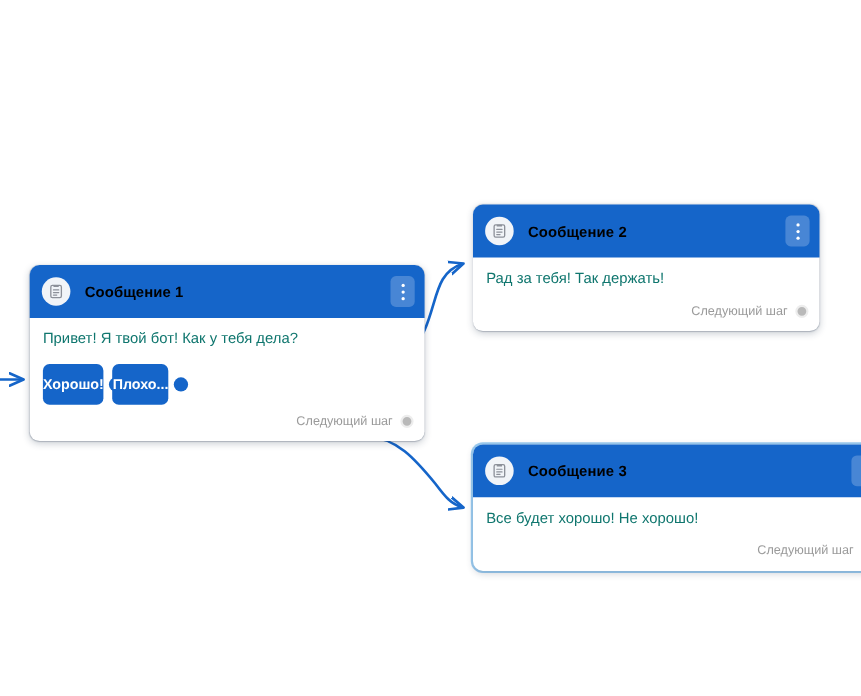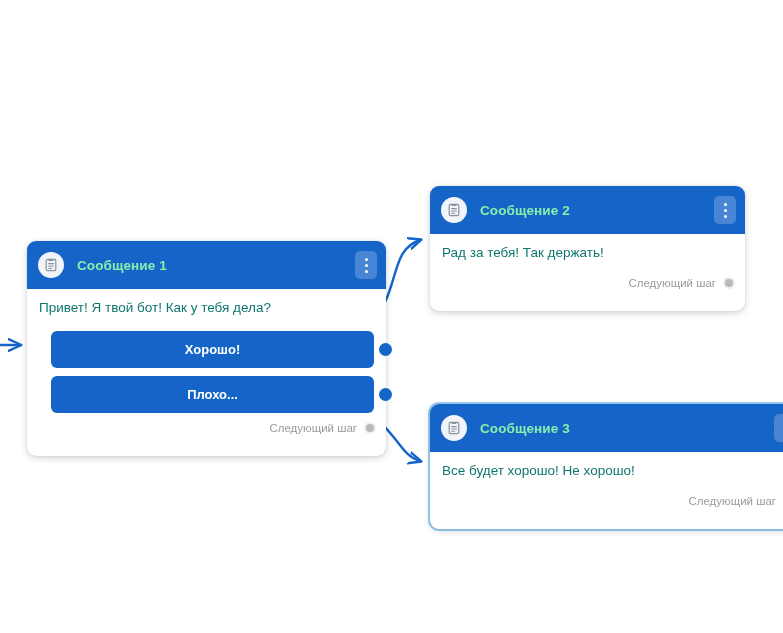--- a/index.html
+++ b/index.html
@@ -54,21 +54,21 @@
     height: 26px;
     border-radius: 50%;
     background: #f1f4f8;
     flex: 0 0 26px;
     display: flex;
     align-items: center;
     justify-content: center;
   }
   .node-avatar svg { display:block; }
   .node-title {
-    color: #86efac;
+    color: #000000;
     font-size: 13.5px;
     font-weight: bold;
     margin-left: 13px;
     flex: 1 1 auto;
     white-space: nowrap;
     overflow: hidden;
     letter-spacing: 0.1px;
   }
   .node-menu {
     width: 22px;
@@ -95,23 +95,23 @@
     padding: 11px 12px 6px 12px;
   }
   .node-text {
     color: #0f766e;
     font-size: 13.5px;
     line-height: 1.25;
     word-wrap: break-word;
   }
 
   .node-buttons {
-    padding: 8px 12px 0 24px;
-    display: flex;
-    flex-direction: column;
+    padding: 8px 12px 0 12px;
+    display: flex;
+    flex-direction: row;
     gap: 8px;
   }
   .node-button {
     position: relative;
     background: #1565c9;
     color: #ffffff;
     font-size: 13px;
     font-weight: bold;
     text-align: center;
     border-radius: 6px;
@@ -129,21 +129,21 @@
     right: -18px;
     top: 50%;
     margin-top: -6.5px;
     cursor: crosshair;
   }
 
   .node-footer {
     display: flex;
     align-items: center;
     justify-content: flex-end;
-    padding: 9px 10px 22px 12px;
+    padding: 9px 10px 12px 12px;
     gap: 7px;
   }
   .footer-label {
     color: #9a9a9a;
     font-size: 11.5px;
   }
   .footer-port {
     width: 12px;
     height: 12px;
     border-radius: 50%;

